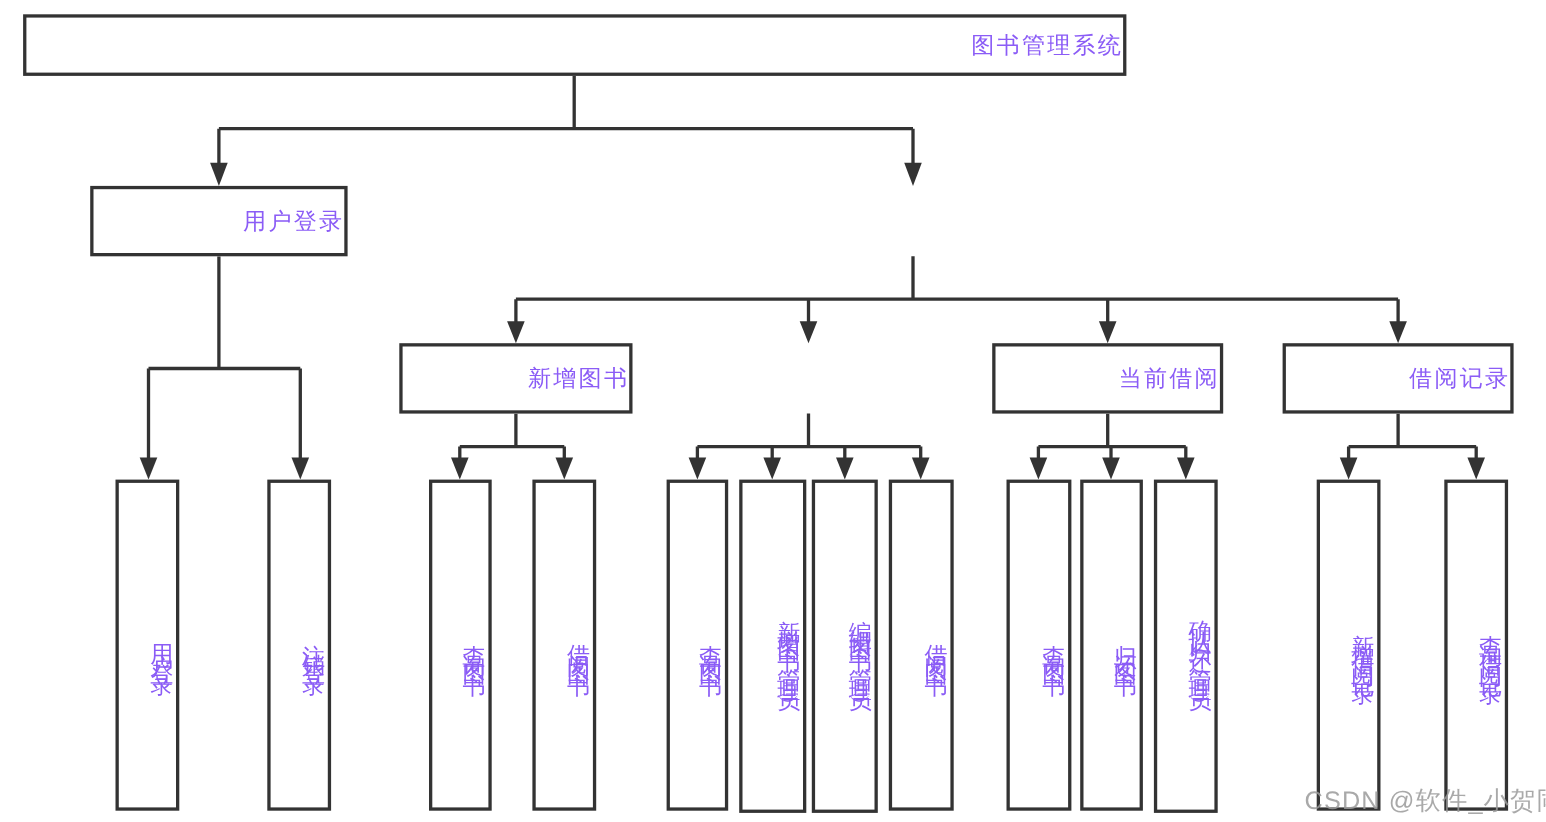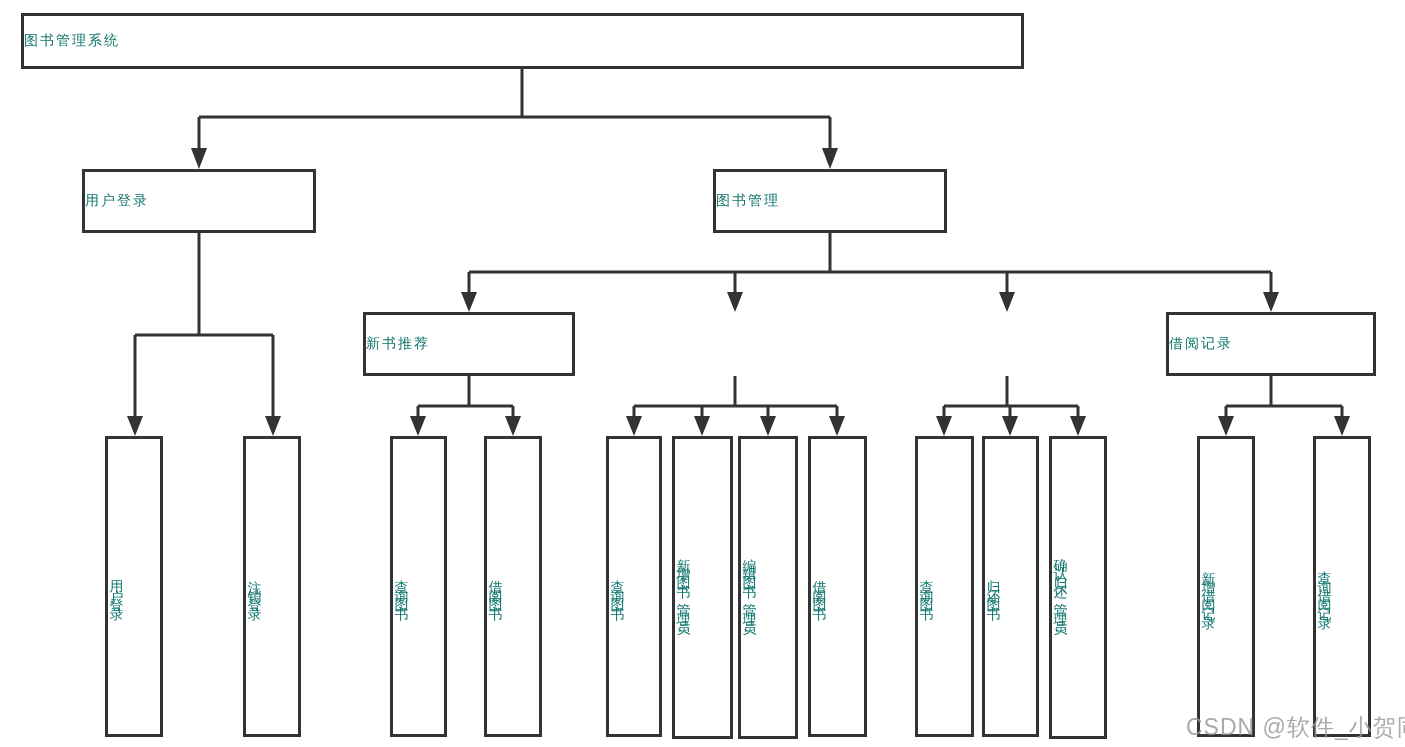--- a/index.html
+++ b/index.html
@@ -1,22 +1,22 @@
 <!DOCTYPE html>
 <html><head>
 <meta charset="utf-8">
 <style>
   html,body{margin:0;padding:0;background:#ffffff;}
   body{width:1405px;height:747px;overflow:hidden;
        font-family:"Liberation Sans","DejaVu Sans",sans-serif;}
   .canvas{position:relative;width:1405px;height:747px;background:#ffffff;}
   svg.connectors{position:absolute;left:0;top:0;z-index:1;}
   .node{position:absolute;box-sizing:border-box;border:3px solid #333333;
-        background:#ffffff;display:flex;align-items:center;justify-content:flex-start;
-        color:#0f766e;font-size:14px;z-index:2;}
+        background:#ffffff;display:flex;align-items:center;justify-content:flex-end;
+        color:#8b5cf6;font-size:21px;z-index:2;}
   .node .lbl{white-space:nowrap;letter-spacing:2px;}
   .node.v .lbl{writing-mode:vertical-rl;text-orientation:mixed;
                letter-spacing:9px;white-space:nowrap;}
   .watermark{position:absolute;left:1186px;top:712px;z-index:5;
              font-size:23px;color:#9b9b9b;opacity:.85;letter-spacing:1px;
              white-space:nowrap;}
 </style>
 </head>
 <body>
 
@@ -62,26 +62,26 @@
     </g>
   </svg>
 
   <div class="node" style="left:21px;top:13px;width:1003px;height:56px">
     <span class="lbl">图书管理系统</span>
   </div>
 
   <div class="node" style="left:82px;top:169px;width:234px;height:64px">
     <span class="lbl">用户登录</span>
   </div>
-  <div class="node" style="left:713px;top:169px;width:234px;height:64px">
-    <span class="lbl">图书管理</span>
-  </div>
 
   <div class="node" style="left:363px;top:312px;width:212px;height:64px">
-    <span class="lbl">新书推荐</span>
+    <span class="lbl">新增图书</span>
+  </div>
+  <div class="node" style="left:902px;top:312px;width:210px;height:64px">
+    <span class="lbl">当前借阅</span>
   </div>
   <div class="node" style="left:1166px;top:312px;width:210px;height:64px">
     <span class="lbl">借阅记录</span>
   </div>
 
   <div class="node v" style="left:105px;top:436px;width:58px;height:301px">
     <span class="lbl">用户登录</span>
   </div>
   <div class="node v" style="left:243px;top:436px;width:58px;height:301px">
     <span class="lbl">注销登录</span>

